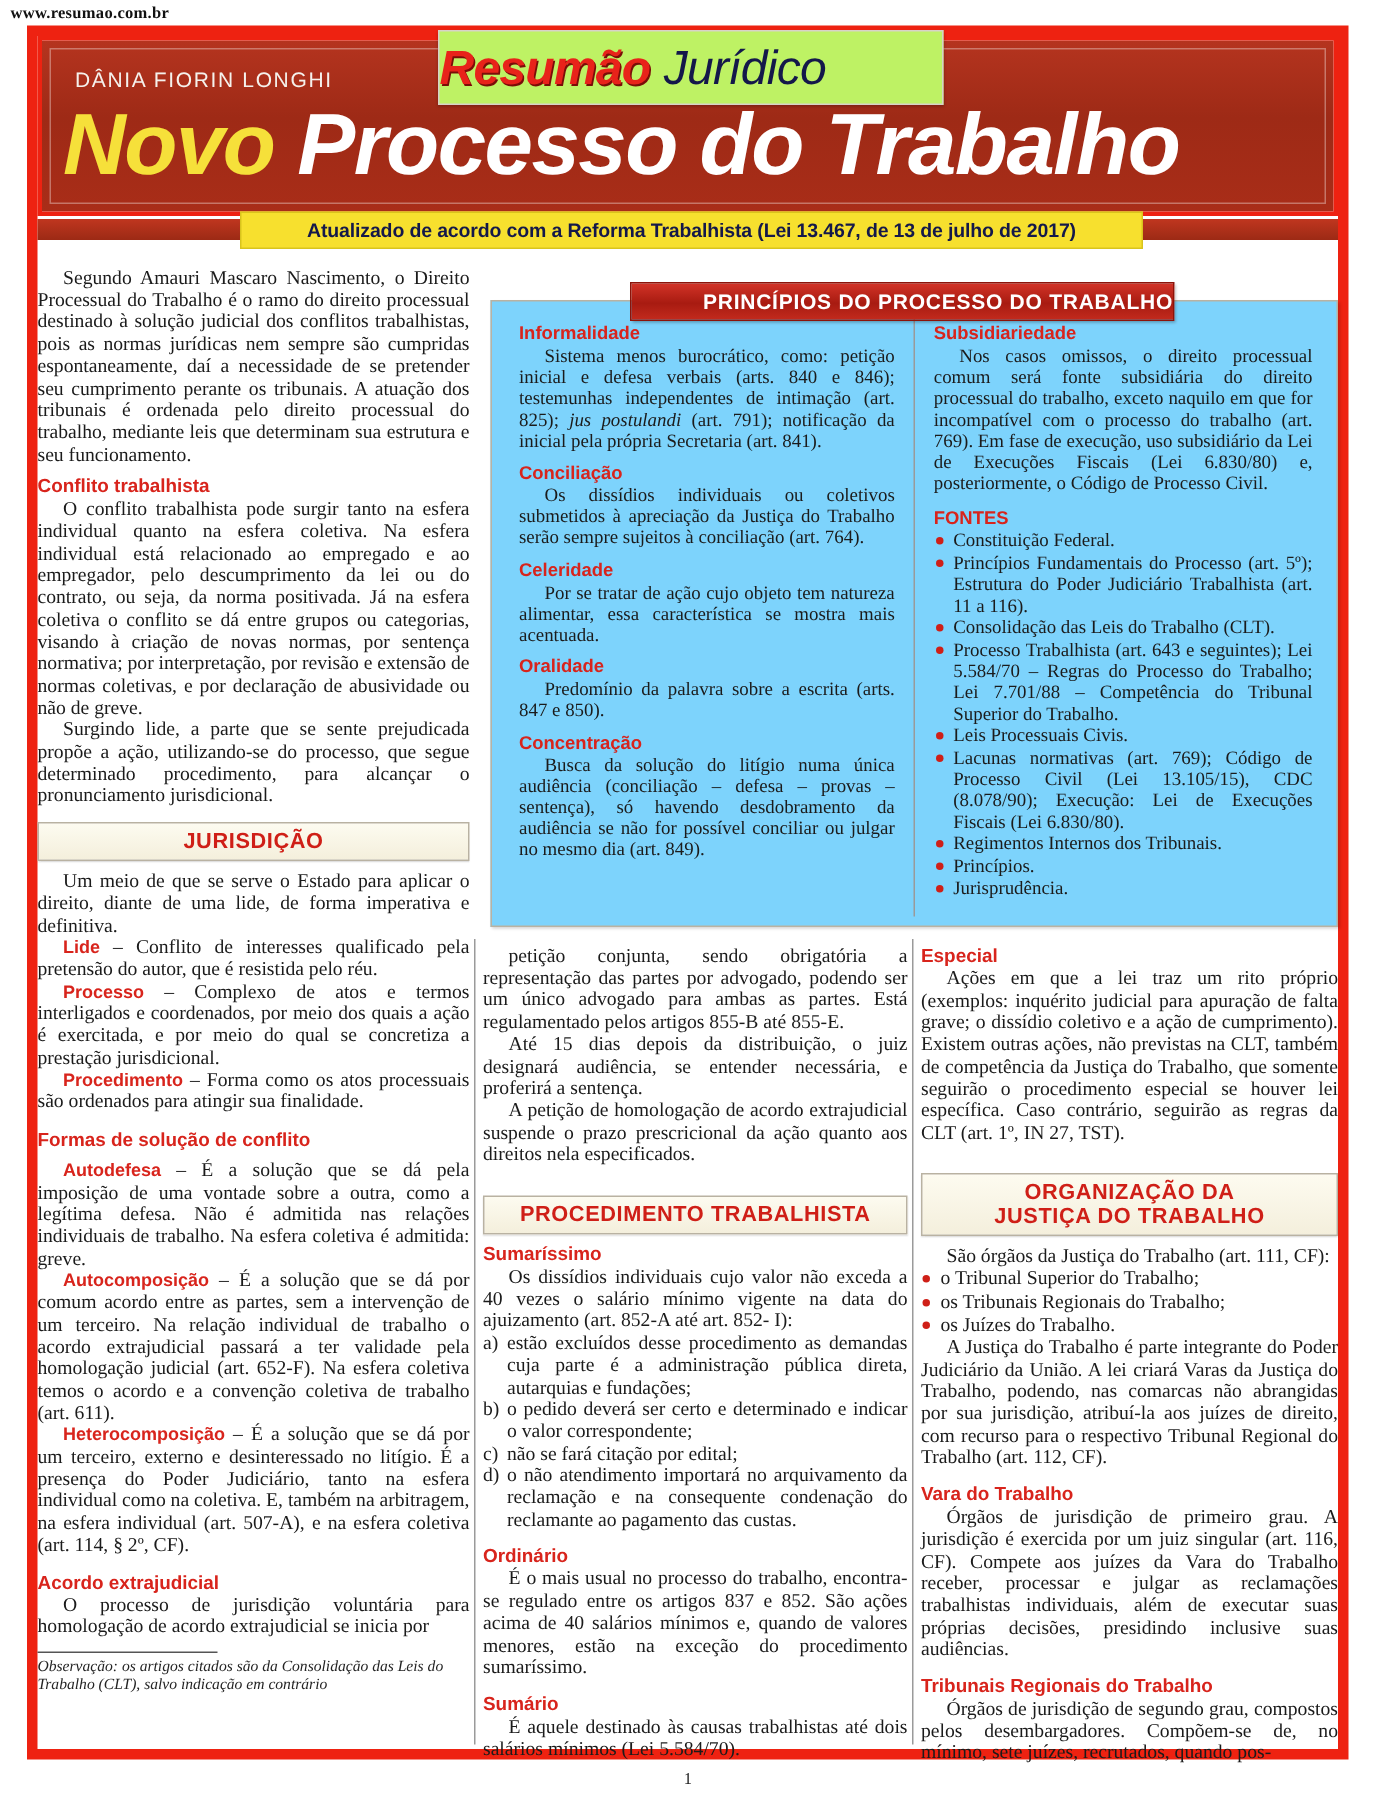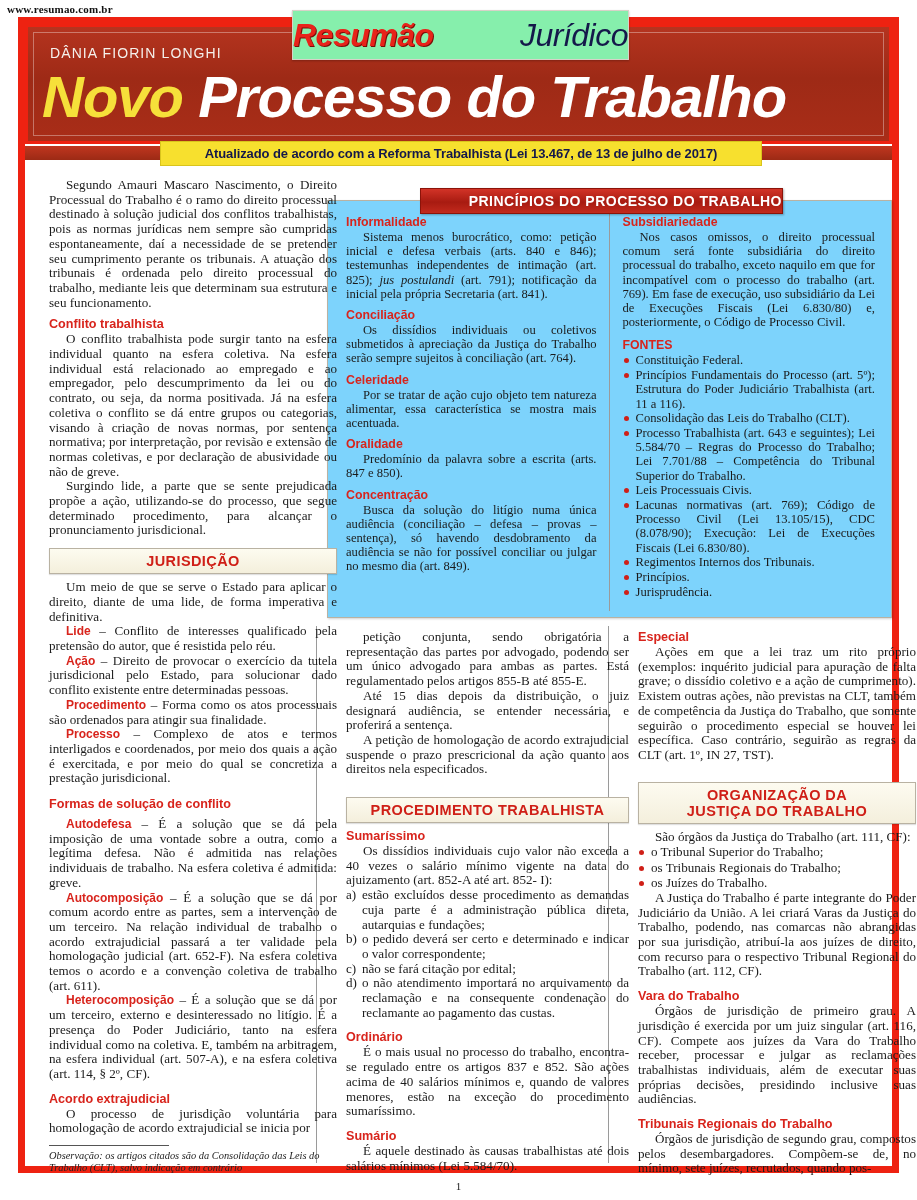--- a/index.html
+++ b/index.html
@@ -41,23 +41,23 @@
     position:absolute;left:14px;top:40px;width:850px;
     font-family:"Liberation Sans", sans-serif;
     font-weight:bold;font-style:italic;
     font-size:58px;line-height:60px;white-space:nowrap;
     letter-spacing:-1px;
   }
   .main-title .word-novo{color:#f6e03a;font-size:58px;}
   .main-title .word-rest{color:#ffffff;}
   
   .brand-plate{
-    position:absolute;left:292px;top:10px;width:335px;height:48px;
-    background:#86efac;border:1px solid #d8d2c8;
-    display:flex;align-items:center;justify-content:space-between;gap:9px;
+    position:absolute;left:292px;top:20px;width:335px;height:48px;
+    background:#bef264;border:1px solid #d8d2c8;
+    display:flex;align-items:center;justify-content:flex-start;gap:9px;
     box-shadow:0 1px 2px rgba(0,0,0,.25);
     z-index:5;
   }
   .brand-resumao{
     font-family:"Liberation Sans", sans-serif;font-weight:bold;font-style:italic;
     font-size:32px;color:#e8231a;letter-spacing:-.5px;
     text-shadow:1px 1px 0 #7a0d08;
   }
   .brand-juridico{
     font-family:"Liberation Sans", sans-serif;font-weight:normal;font-style:italic;
@@ -76,21 +76,21 @@
   }
   .strip-bg{
     position:absolute;left:25px;top:146px;width:867px;height:14px;
     background:linear-gradient(180deg,#c0361f,#9c2a15);
     z-index:2;
   }
   
   .content{
     position:absolute;left:25px;top:178px;width:867px;height:985px;
   }
-  .col{position:absolute;top:0;width:288px;height:985px;padding-left:24px;}
+  .col{position:absolute;top:0;width:288px;height:985px;}
   .col-left{left:0;width:288px;}
   .col-mid{left:297px;width:283px;}
   .col-right{left:589px;width:278px;}
   .vrule{
     position:absolute;top:448px;width:1px;height:537px;background:#9a9a9a;
   }
   .vrule-a{left:291px;}
   .vrule-b{left:583px;}
 
   p{margin:0;text-indent:17px;font-size:13.1px;line-height:14.7px;text-align:justify;}
@@ -257,23 +257,22 @@
     <p>O conflito trabalhista pode surgir tanto na esfera individual quanto na esfera coletiva. Na esfera individual está relacionado ao empregado e ao empregador, pelo descumprimento da lei ou do contrato, ou seja, da norma positivada. Já na esfera coletiva o conflito se dá entre grupos ou categorias, visando à criação de novas normas, por sentença normativa; por interpretação, por revisão e extensão de normas coletivas, e por declaração de abusividade ou não de greve.</p>
     <p>Surgindo lide, a parte que se sente prejudicada propõe a ação, utilizando-se do processo, que segue determinado procedimento, para alcançar o pronunciamento jurisdicional.</p>
 
     <div class="sec-head">
       <span>Jurisdição</span>
     </div>
 
     <p>Um meio de que se serve o Estado para aplicar o direito, diante de uma lide, de forma imperativa e definitiva.</p>
 
     <p><span class="term">Lide</span><span> – Conflito de interesses qualificado pela pretensão do autor, que é resistida pelo réu.</span></p>
-    <p><span class="term">Ação</span><span> – Direito de provocar o exercício da tutela jurisdicional pelo Estado, para solucionar dado conflito existente entre determinadas pessoas.</span></p>
+    <p><span class="term">Processo</span><span> – Complexo de atos e termos interligados e coordenados, por meio dos quais a ação é exercitada, e por meio do qual se concretiza a prestação jurisdicional.</span></p>
     <p><span class="term">Procedimento</span><span> – Forma como os atos processuais são ordenados para atingir sua finalidade.</span></p>
-    <p><span class="term">Processo</span><span> – Complexo de atos e termos interligados e coordenados, por meio dos quais a ação é exercitada, e por meio do qual se concretiza a prestação jurisdicional.</span></p>
 
     <div class="sub" style="margin-top:11px">Formas de solução de conflito</div>
 
     <p style="margin-top:6px"><span class="term">Autodefesa</span><span> – É a solução que se dá pela imposição de uma vontade sobre a outra, como a legítima defesa. Não é admitida nas relações individuais de trabalho. Na esfera coletiva é admitida: greve.</span></p>
     <p><span class="term">Autocomposição</span><span> – É a solução que se dá por comum acordo entre as partes, sem a intervenção de um terceiro. Na relação individual de trabalho o acordo extrajudicial passará a ter validade pela homologação judicial (art. 652-F). Na esfera coletiva temos o acordo e a convenção coletiva de trabalho (art. 611).</span></p>
     <p><span class="term">Heterocomposição</span><span> – É a solução que se dá por um terceiro, externo e desinteressado no litígio. É a presença do Poder Judiciário, tanto na esfera individual como na coletiva. E, também na arbitragem, na esfera individual (art. 507-A), e na esfera coletiva (art. 114, § 2º, CF).</span></p>
 
     <div class="sub" style="margin-top:10px">Acordo extrajudicial</div>
     <p>O processo de jurisdição voluntária para homologação de acordo extrajudicial se inicia por</p>
 

